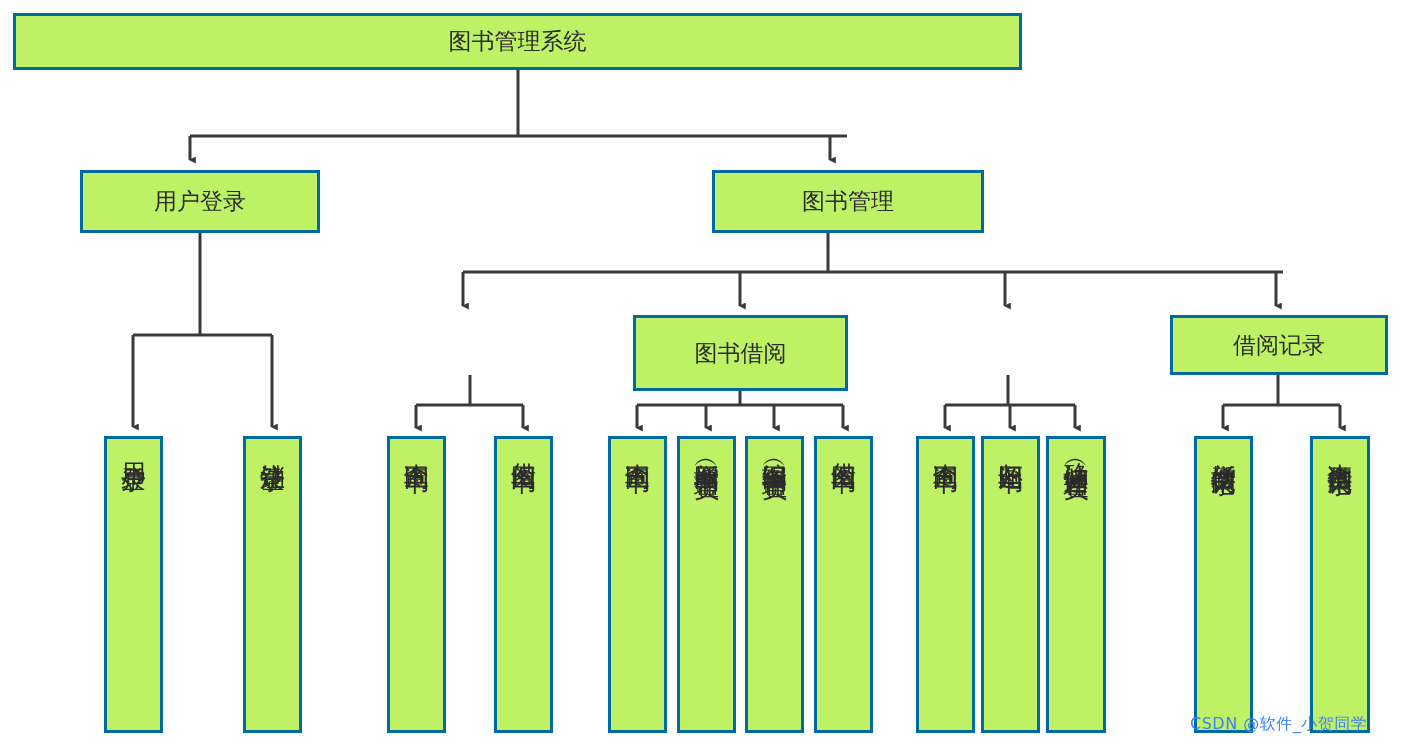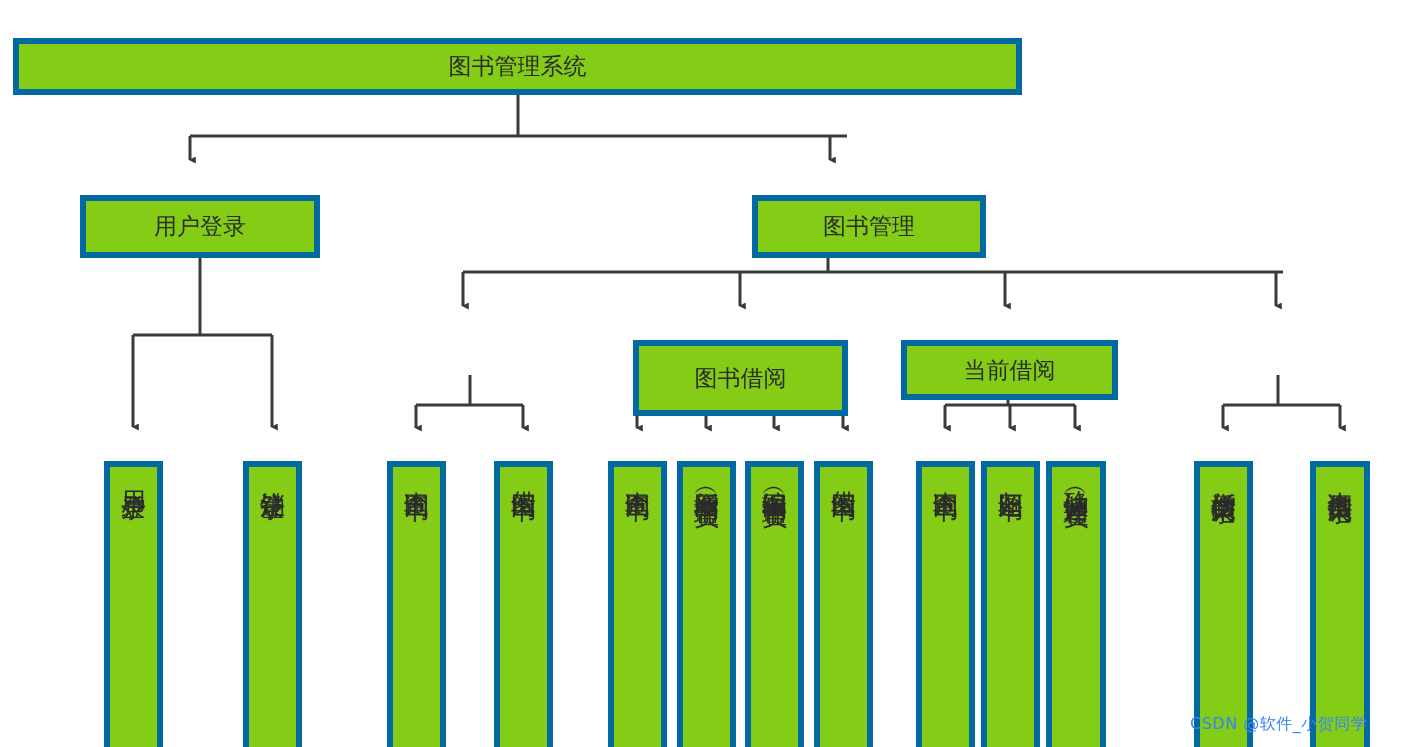--- a/index.html
+++ b/index.html
@@ -23,27 +23,26 @@
     position: absolute;
     left: 0;
     top: 0;
     width: 1405px;
     height: 747px;
     pointer-events: none;
   }
   .node {
     position: absolute;
     box-sizing: border-box;
-    background: #84cc16;
-    border: 6px solid #0369a1;
+    background: #bef264;
+    border: 3px solid #0369a1;
     display: flex;
     align-items: center;
     justify-content: center;
     overflow: hidden;
-    margin-top: 25px;
   }
   .node .label {
     color: #2b2b2b;
     line-height: 1.05;
     text-align: center;
     white-space: pre;
   }
   .node.horizontal .label {
     writing-mode: horizontal-tb;
     font-size: 23px;
@@ -123,29 +122,29 @@
     </g>
   </svg>
 
   <div class="node horizontal" style="left:13px; top:13px; width:1009px; height:57px;">
     <span class="label">图书管理系统</span>
   </div>
 
   <div class="node horizontal" style="left:80px; top:170px; width:240px; height:63px;">
     <span class="label">用户登录</span>
   </div>
-  <div class="node horizontal" style="left:752px; top:170px; width:234px; height:63px;">
+  <div class="node horizontal" style="left:712px; top:170px; width:272px; height:63px;">
     <span class="label">图书管理</span>
   </div>
 
   <div class="node horizontal" style="left:633px; top:315px; width:215px; height:76px;">
     <span class="label">图书借阅</span>
   </div>
-  <div class="node horizontal" style="left:901px; top:315px; width:217px; height:60px;">
-    <span class="label">当前借阅</span>
+  <div class="node horizontal" style="left:1170px; top:315px; width:218px; height:60px;">
+    <span class="label">借阅记录</span>
   </div>
 
   <div class="node vertical" style="left:104px; top:436px; width:59px; height:297px;">
     <span class="label">用户登录</span>
   </div>
   <div class="node vertical" style="left:243px; top:436px; width:59px; height:297px;">
     <span class="label">注销登录</span>
   </div>
 
   <div class="node vertical" style="left:387px; top:436px; width:59px; height:297px;">

